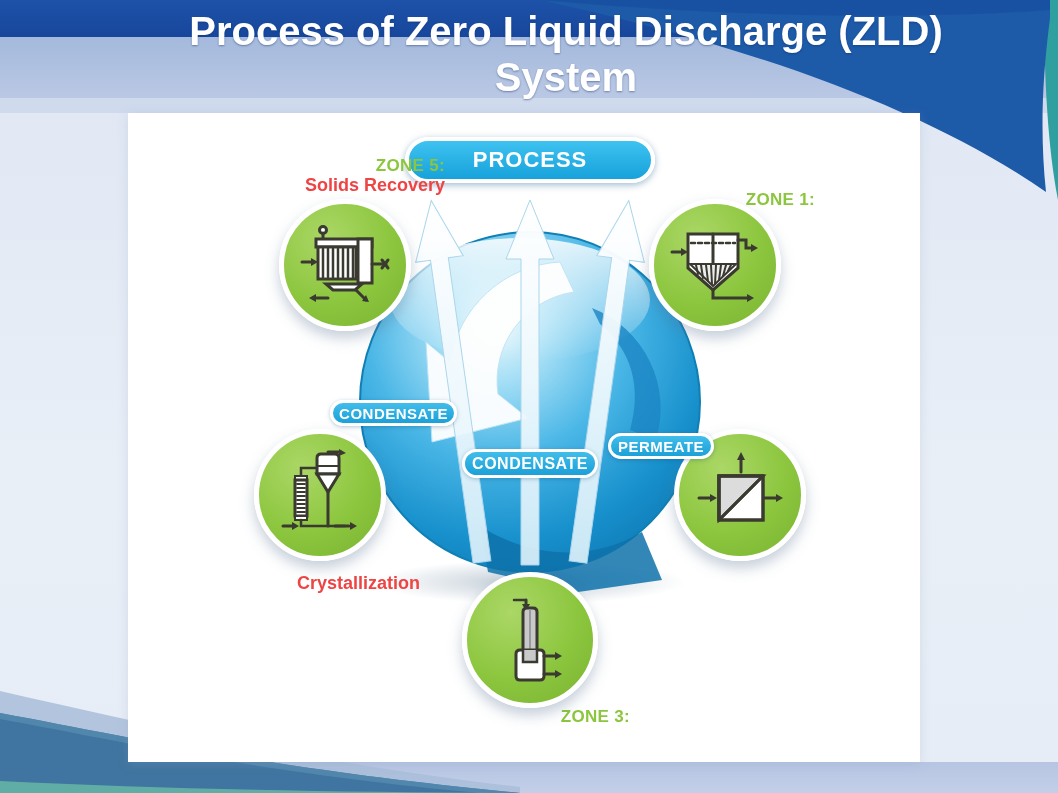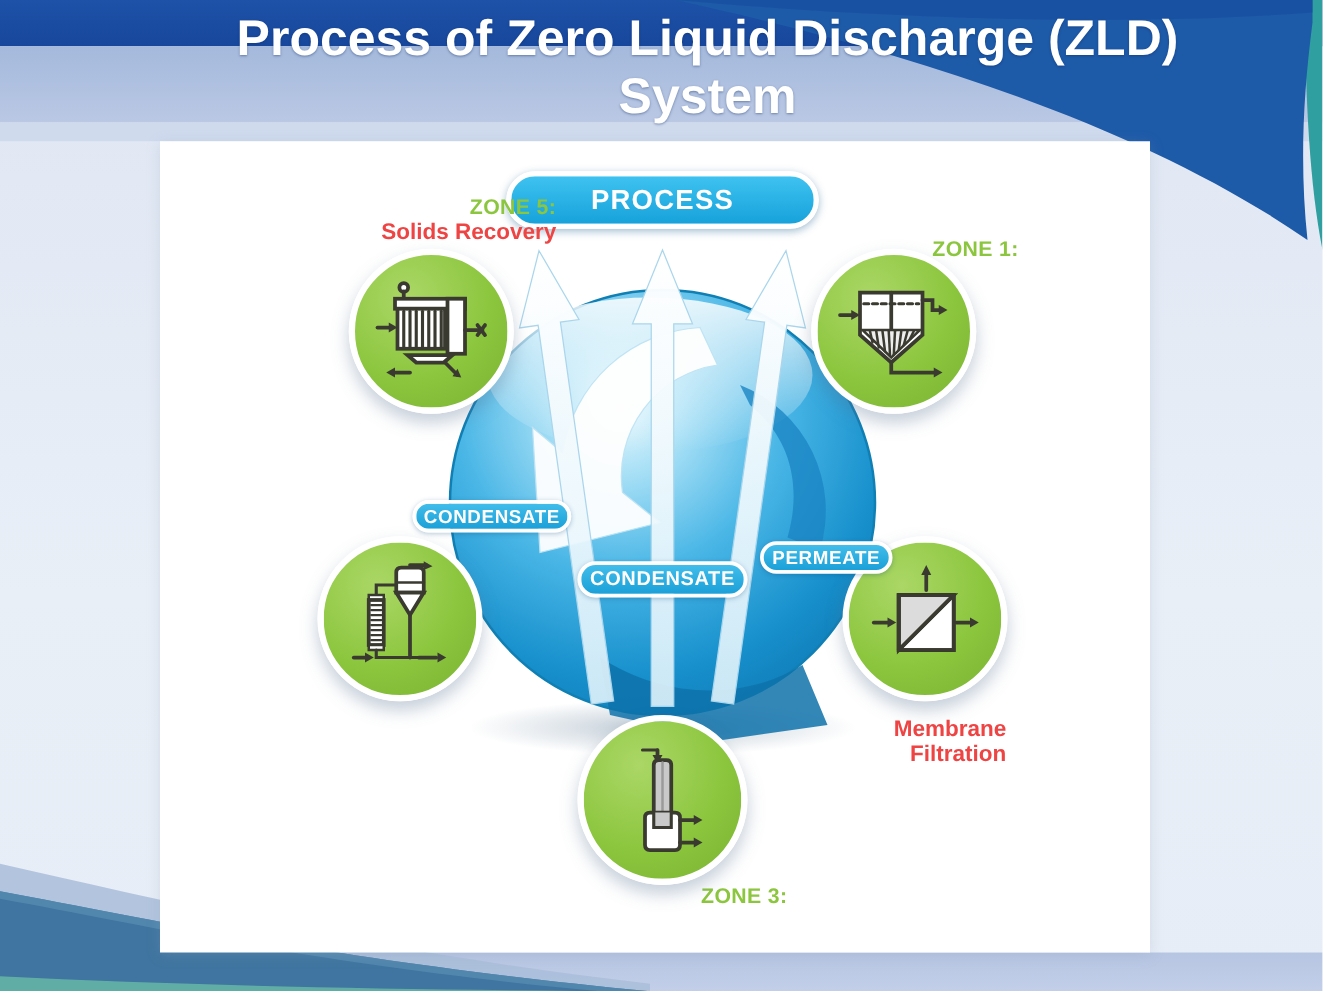--- a/index.html
+++ b/index.html
@@ -149,23 +149,23 @@
   </div>
 
   <div class="abs zlabel l-zone5">
     <div class="zno">ZONE 5:</div>
     <div class="zname">Solids Recovery</div>
   </div>
   <div class="abs zlabel l-zone1">
     <div class="zno">ZONE 1:</div>
   </div>
   <div class="abs zlabel l-zone4">
+    <div class="zname">Crystallization</div>
   </div>
   <div class="abs zlabel l-zone2">
-    <div class="zname">Membrane Filtration</div>
   </div>
   <div class="abs zlabel l-zone3">
     <div class="zno">ZONE 3:</div>
   </div>
 
   <div class="abs zcirc c-zone5">
     <svg width="94" height="94" viewBox="0 0 94 94" fill="none" stroke="#3a3a30" stroke-width="3" stroke-linecap="round">
       <circle cx="25" cy="12" r="3.5" fill="#ffffff"></circle>
       <line x1="25" y1="15" x2="25" y2="21"></line>
       <rect x="18" y="21" width="56" height="8" fill="#ffffff"></rect>

